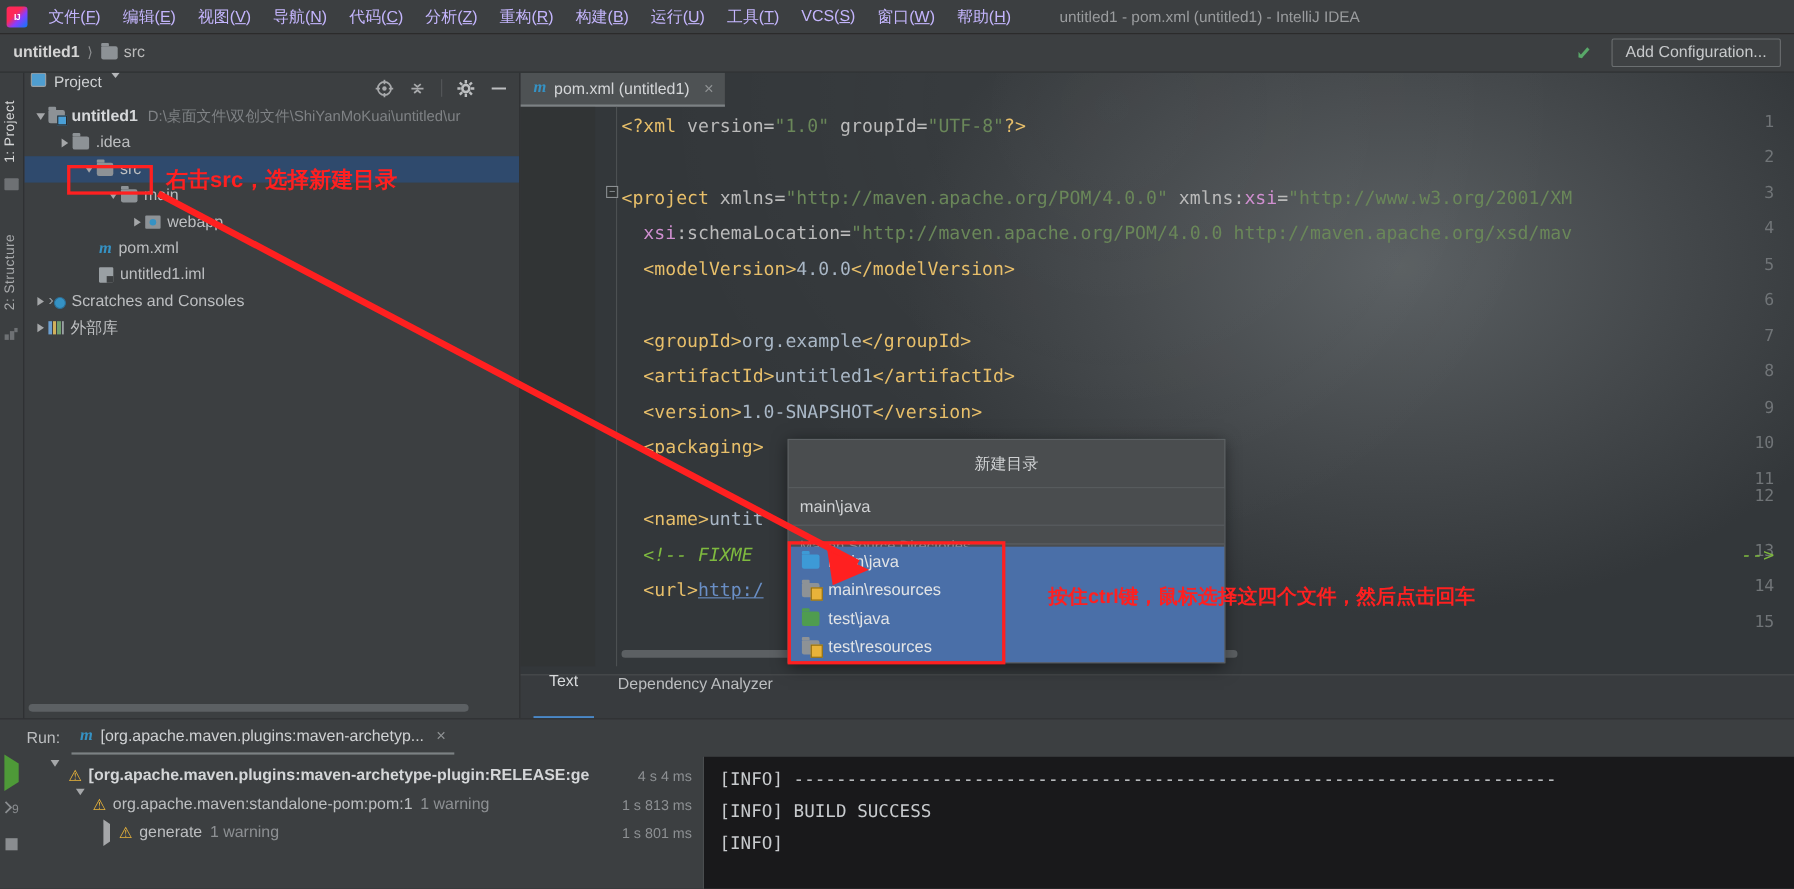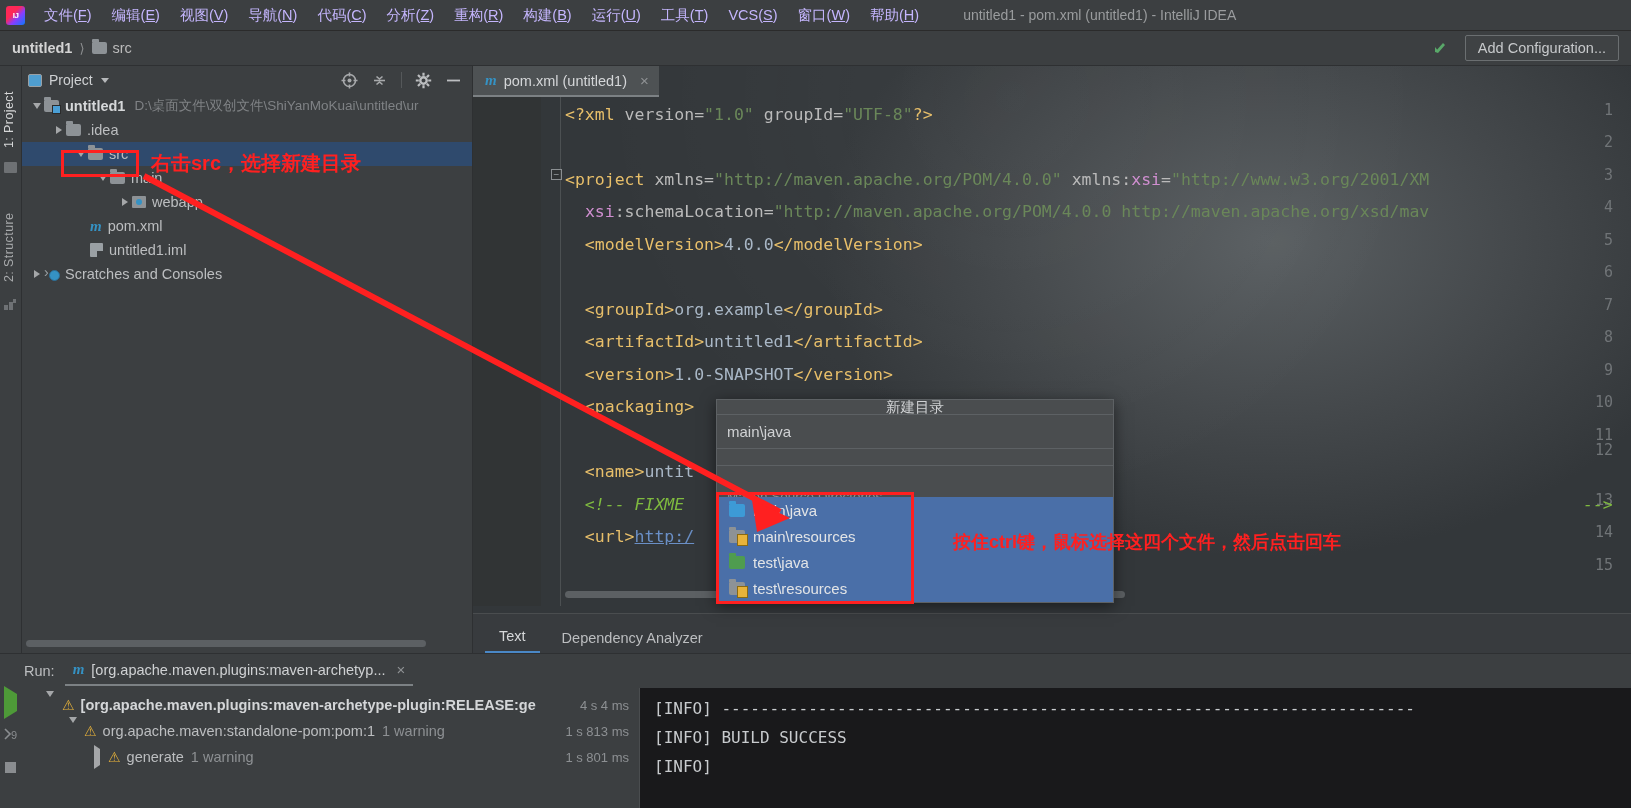--- a/index.html
+++ b/index.html
@@ -85,21 +85,21 @@
   }
   .vtab.active{ color:#d6d7d8; }
   .strip-icon{ position:absolute;left:4px;width:13px;height:11px;background:#6e7174;border-radius:1px;}
 
   
   .project-panel{
     position:absolute; top:66px; left:22px; width:451px; height:587px;
     background:#3c3f41; border-right:1px solid #2e3032; z-index:18;
   }
   .pp-header{
-    height:28px;display:flex;align-items:center;padding:0 6px;
+    height:28px;display:flex;padding:0 6px;
   }
   .pp-title{ font-size:14px;color:#cfd1d3; margin-left:7px;}
   .pp-sqicon{width:14px;height:13px;border:1.6px solid #9aa0a4;border-radius:2px;background:#4f9ed0;}
   .caret-dn{
     width:0;height:0;border-left:4.5px solid transparent;border-right:4.5px solid transparent;
     border-top:5px solid #b6b8ba;margin-left:8px;
   }
   .pp-tools{ margin-left:auto; display:flex;align-items:center;gap:13px;padding-right:4px;}
   .divider-v{width:1px;height:16px;background:#55585a;}
 
@@ -170,31 +170,31 @@
   .cm{ color:#7fba3f; font-style:italic; }  
   .lnk{ color:#6a8fc6; text-decoration:underline; }
 
   .h-scroll-editor{ position:absolute; left:92px; bottom:8px; width:560px; height:7px; background:#5c6063; border-radius:4px;}
 
   .bottom-tabs{
     position:absolute;bottom:0;left:0;right:0;height:40px;
     display:flex;align-items:flex-end; padding-left:12px; gap:8px;
     border-top:1px solid #4a4d4f; background:rgba(60,63,65,.55);
   }
-  .btab{ font-size:14.5px;color:#bcbec0;padding:8px 14px 7px;}
+  .btab{ font-size:14.5px;color:#bcbec0;padding:8px 14px 23px;}
   .btab.active{ border-bottom:2px solid #4a88c7; color:#d7d9db;}
 
   
   .popup{
     position:absolute; top:399px; left:716px; width:398px; height:204px;
     background:#4a4d4f; border:1px solid #5d6164; z-index:40;
     box-shadow:0 3px 14px rgba(0,0,0,.5);
   }
   .popup-title{
-    height:15px;display:flex;align-items:center;justify-content:center;
+    height:44px;display:flex;align-items:center;justify-content:center;
     font-size:14.5px;color:#cfd1d3;border-bottom:1px solid #5d6164;
   }
   .popup-input{
     height:34px;display:flex;align-items:center;padding:0 10px;font-size:15px;color:#d0d2d4;
     background:#4a4d4f;border-bottom:1px solid #5d6164;
   }
   .popup-gap{ height:17px; background:#4a4d4f; border-bottom:1px solid #5d6164;}
   .popup-section{
     position:absolute;top:85px;left:0;right:0;height:22px;
     font-size:13.5px;color:#8d9093;padding-left:10px;display:flex;align-items:center;
@@ -374,20 +374,27 @@
       </div>
 
       <div class="trow" style="padding-left:8px;">
         <span class="tw">
             <i class="tri"></i>
           </span>
         <span class="scratch-icon"></span>
         <span class="tlabel">Scratches and Consoles</span>
       </div>
 
+      <div class="trow" style="padding-left:8px;">
+        <span class="tw">
+            <i class="tri"></i>
+          </span>
+        <span class="lib-icon"></span>
+        <span class="tlabel">外部库</span>
+      </div>
     </div>
     <div class="pp-hscroll"></div>
   </div>
 
   <div class="editor">
     <div class="tabs">
       <div class="tab">
         <span class="m-icon" style="margin-right:0">m</span>
         <span>pom.xml (untitled1)</span>
         <span class="x">×</span>

